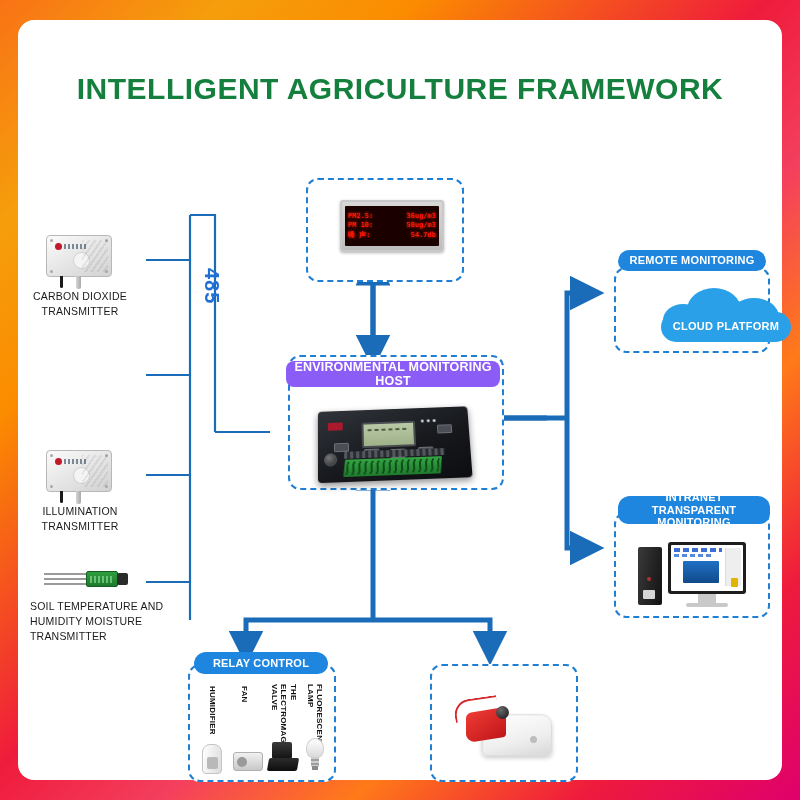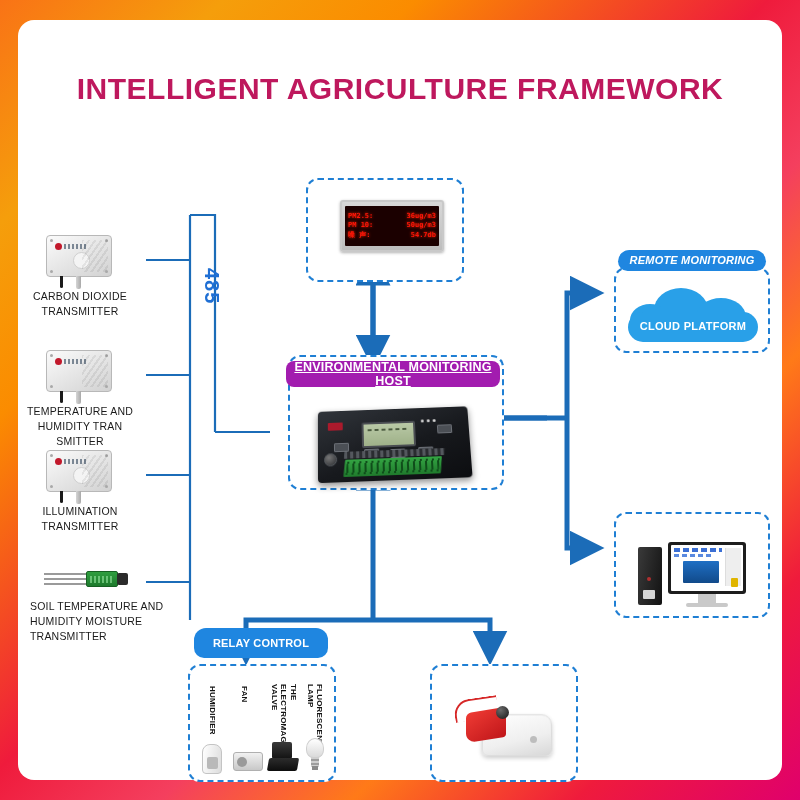--- a/index.html
+++ b/index.html
@@ -14,21 +14,21 @@
   #frame-inner {
     position:absolute; left:18px; top:20px; right:18px; bottom:20px;
     background:#ffffff; border-radius:16px;
   }
   #canvas { position:absolute; inset:0; }
 
   
   #title {
     position:absolute; left:0; right:0; top:52px;
     text-align:center;
-    color:#be185d;
+    color:#15803d;
     font-size:30px; font-weight:700; letter-spacing:.5px;
     white-space:nowrap;
   }
 
   
   .panel {
     position:absolute;
     border:2px dashed #1f7fd4;
     border-radius:12px;
     background:#ffffff;
@@ -39,21 +39,21 @@
     color:#ffffff;
     font-size:11px; font-weight:700;
     letter-spacing:.2px;
     border-radius:12px 12px 10px 10px;
     display:flex; align-items:center; justify-content:center;
     text-align:center;
     line-height:1.15;
     padding:0 6px;
     z-index:6;
   }
-  .panel-hdr.green { background:#a21caf; font-size:12.5px; border-radius:8px;text-decoration:underline; }
+  .panel-hdr.green { background:#8b5cf6; font-size:12.5px; border-radius:8px; }
 
   
   #led-panel { left:288px; top:158px; width:158px; height:104px; }
   #led-hdr { left:300px; top:150px; width:134px; height:22px; }
   #led-device {
     position:absolute; left:322px; top:180px; width:104px; height:52px;
     background:linear-gradient(#d8d8d8,#bdbdbd);
     border:2px solid #c9c9c9; border-radius:3px;
     padding:4px 3px;
     box-shadow:0 1px 3px rgba(0,0,0,.3);
@@ -139,23 +139,23 @@
     background:linear-gradient(#34a543,#1f7a2c); border-radius:1px;
     transform:skewX(-7deg); }
   .host-term:after{ content:""; position:absolute; inset:2px 2px;
     background:repeating-linear-gradient(90deg,#0f4d1a 0 2px,transparent 2px 6px); }
   .host-strip { position:absolute; left:26px; top:42px; width:100px; height:7px;
     background:repeating-linear-gradient(90deg,#54585e 0 3px,#2a2c30 3px 6px);
     transform:skewX(-7deg); }
 
   
   #cloud-panel { left:596px; top:247px; width:156px; height:86px; }
-  #cloud-hdr { left:600px; top:230px; width:148px; height:21px;font-style:italic; }
+  #cloud-hdr { left:600px; top:230px; width:148px; height:21px; }
   #cloud-shape {
-    position:absolute; left:606px; top:266px; width:138px; height:62px;
+    position:absolute; left:639px; top:266px; width:138px; height:62px;
   }
   #cloud-shape .lobe { position:absolute; background:#29a0e8; border-radius:50%; }
   #cloud-base { position:absolute; left:4px; bottom:6px; width:130px; height:30px;
     background:#29a0e8; border-radius:16px; }
   #cloud-text {
     position:absolute; left:0; right:0; top:34px; text-align:center;
     color:#ffffff; font-size:11px; font-weight:700; letter-spacing:.3px; z-index:3;
   }
 
   
@@ -181,21 +181,21 @@
     background:#eeeeee; border-left:1px solid #ddd; }
   #screen-content .icon-y { position:absolute; right:5px; bottom:4px; width:7px; height:9px;
     background:#e0b500; border-radius:1px; }
   #mon-stand { position:absolute; left:680px; top:574px; width:18px; height:9px;
     background:#c9c9c9; }
   #mon-foot { position:absolute; left:668px; top:583px; width:42px; height:4px;
     background:#c9c9c9; border-radius:2px; }
 
   
   #relay-panel { left:170px; top:644px; width:148px; height:118px; }
-  #relay-hdr { left:176px; top:608px; width:134px; height:30px;text-align:right; }
+  #relay-hdr { left:176px; top:632px; width:134px; height:22px;text-align:right; }
   .vlabel {
     position:absolute;
     writing-mode:vertical-rl;
     font-size:8px; font-weight:700; color:#111;
     letter-spacing:.2px; line-height:1.15;
     white-space:nowrap;
   }
   .vlabel.wrap { white-space:normal; height:54px; }
   .appl { position:absolute; }
   
@@ -324,37 +324,20 @@
           <div class="screw" style="right:3px;top:3px"></div>
           <div class="screw" style="left:3px;bottom:3px"></div>
           <div class="screw" style="right:3px;bottom:3px"></div>
         </div>
         <div class="probe-a"></div>
           <div class="probe-b"></div>
       </div>
       <div class="sensor-label">CARBON DIOXIDE<br>TRANSMITTER</div>
     </div>
 
-    <div class="sensor" style="left:-4px; top:330px;">
-      <div class="sensor-img">
-        <div class="box-body">
-          <div class="brand">
-              <div class="brand-dot"></div>
-              <div class="brand-bars"></div>
-            </div>
-          <div class="screw" style="left:3px;top:3px"></div>
-          <div class="screw" style="right:3px;top:3px"></div>
-          <div class="screw" style="left:3px;bottom:3px"></div>
-          <div class="screw" style="right:3px;bottom:3px"></div>
-        </div>
-        <div class="probe-a"></div>
-          <div class="probe-b"></div>
-      </div>
-      <div class="sensor-label">TEMPERATURE AND<br>HUMIDITY TRAN<br>SMITTER</div>
-    </div>
 
     <div class="sensor" style="left:-4px; top:430px;">
       <div class="sensor-img">
         <div class="box-body">
           <div class="brand">
               <div class="brand-dot"></div>
               <div class="brand-bars"></div>
             </div>
           <div class="vent"></div>
           <div class="screw" style="left:3px;top:3px"></div>
@@ -403,20 +386,21 @@
     <div class="panel-hdr" id="cloud-hdr">REMOTE MONITORING</div>
     <div id="cloud-shape">
       <div class="lobe" style="left:30px;top:2px;width:54px;height:44px;"></div>
       <div class="lobe" style="left:6px;top:18px;width:40px;height:32px;"></div>
       <div class="lobe" style="left:72px;top:12px;width:50px;height:38px;"></div>
       <div id="cloud-base"></div>
       <div id="cloud-text">CLOUD PLATFORM</div>
     </div>
 
     <div class="panel" id="intra-panel"></div>
+    <div class="panel-hdr" id="intra-hdr">INTRANET TRANSPARENT<br>MONITORING</div>
     <div id="pc-tower">
         <div class="tled"></div>
       </div>
     <div id="monitor">
       <div id="screen-content">
         <div class="bar"></div>
           <div class="bar2"></div>
         <div class="vid"></div>
           <div class="side"></div>
           <div class="icon-y"></div>

